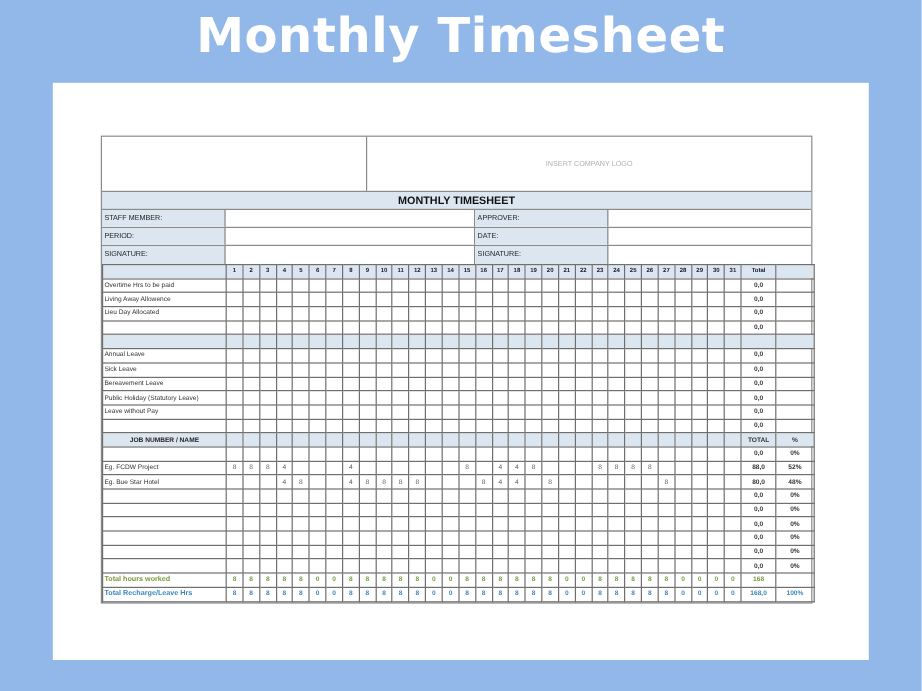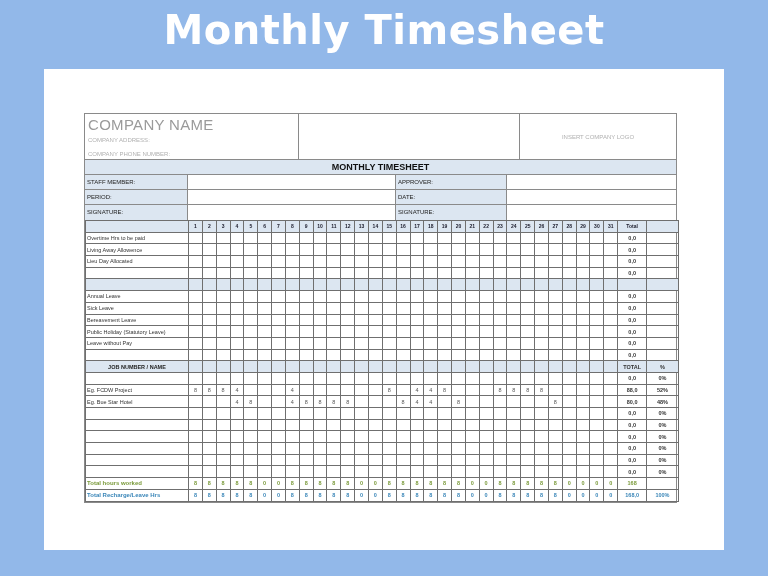--- a/index.html
+++ b/index.html
@@ -49,25 +49,20 @@
 </style>
 </head>
 <body>
 
 <div class="banner-title">Monthly Timesheet</div>
 
 <div class="paper"></div>
 
 <div class="sheet">
   <div class="hdr">
-    <div class="hdr-company">
-      <div class="company-name">COMPANY NAME</div>
-      <div class="company-line">COMPANY ADDRESS:</div>
-      <div class="company-line">COMPANY PHONE NUMBER:</div>
-    </div>
     <div class="hdr-mid"></div>
     <div class="hdr-logo">INSERT COMPANY LOGO</div>
   </div>
   <div class="title-row">MONTHLY TIMESHEET</div>
 
   <div class="info-row">
     <div class="info-label">STAFF MEMBER:</div>
     <div class="info-val"></div>
     <div class="info-label2">APPROVER:</div>
     <div class="info-val2"></div>

